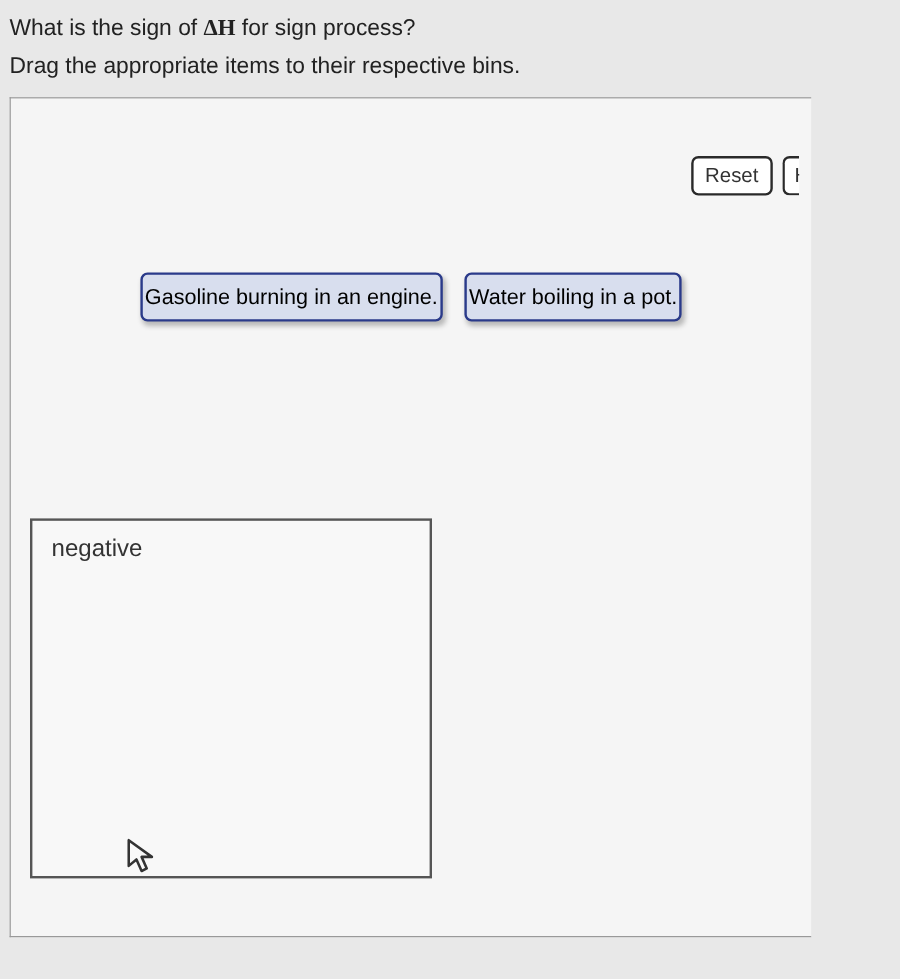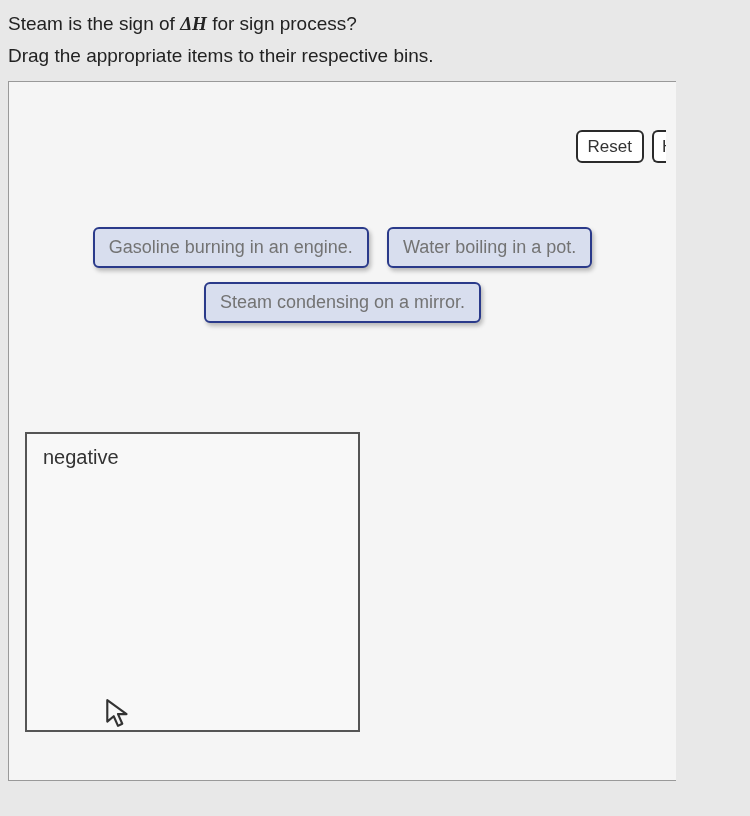--- a/index.html
+++ b/index.html
@@ -18,21 +18,20 @@
     .page {
       padding: 10px 0 0 8px;
     }
     .question-text {
       font-size: 19px;
       line-height: 1.5;
       margin-bottom: 6px;
     }
     .delta-h {
       font-weight: bold;
-      font-style: italic;
       font-family: 'Times New Roman', serif;
       margin-top: 32px;
     }
     .instruction {
       font-size: 19px;
       font-weight: normal;
       margin-bottom: 14px;
     }
     .activity-frame {
       border: 1px solid #999;
@@ -80,23 +79,23 @@
     .row1, .row2 {
       width: 100%;
       display: flex;
       justify-content: center;
       gap: 18px;
     }
     .draggable-item {
       border: 2px solid #2a3a8a;
       border-radius: 6px;
       background: #d8deee;
-      padding: 8px 14px;
+      padding: 8px 2px;
       font-size: 18px;
-      color: #737373;
+      color: #000000;
       cursor: grab;
       box-shadow: 2px 3px 4px rgba(0,0,0,0.25);
       white-space: nowrap;
     }
     .bins {
       position: absolute;
       top: 350px;
       left: 16px;
       display: flex;
       gap: 14px;
@@ -117,38 +116,35 @@
       width: 26px;
       height: 30px;
       pointer-events: none;
     }
   </style>
 </head>
 <body>
 
 <div class="page">
   <div class="question-text">
-    <span>Steam is the sign of </span><span class="delta-h">ΔH</span><span> for sign process?</span>
+    <span>What is the sign of </span><span class="delta-h">ΔH</span><span> for sign process?</span>
   </div>
   <div class="instruction">Drag the appropriate items to their respective bins.</div>
 
   <div class="activity-frame">
 
     <div class="toolbar">
       <button class="tool-btn">Reset</button>
       <button class="tool-btn cut">H</button>
     </div>
 
     <div class="items-area">
       <div class="row1">
         <div class="draggable-item">Gasoline burning in an engine.</div>
         <div class="draggable-item">Water boiling in a pot.</div>
-      </div>
-      <div class="row2">
-        <div class="draggable-item">Steam condensing on a mirror.</div>
       </div>
     </div>
 
     <div class="bins">
       <div class="bin">
         <span>negative</span>
       </div>
     </div>
 
     <svg class="cursor-icon" viewBox="0 0 24 28">

